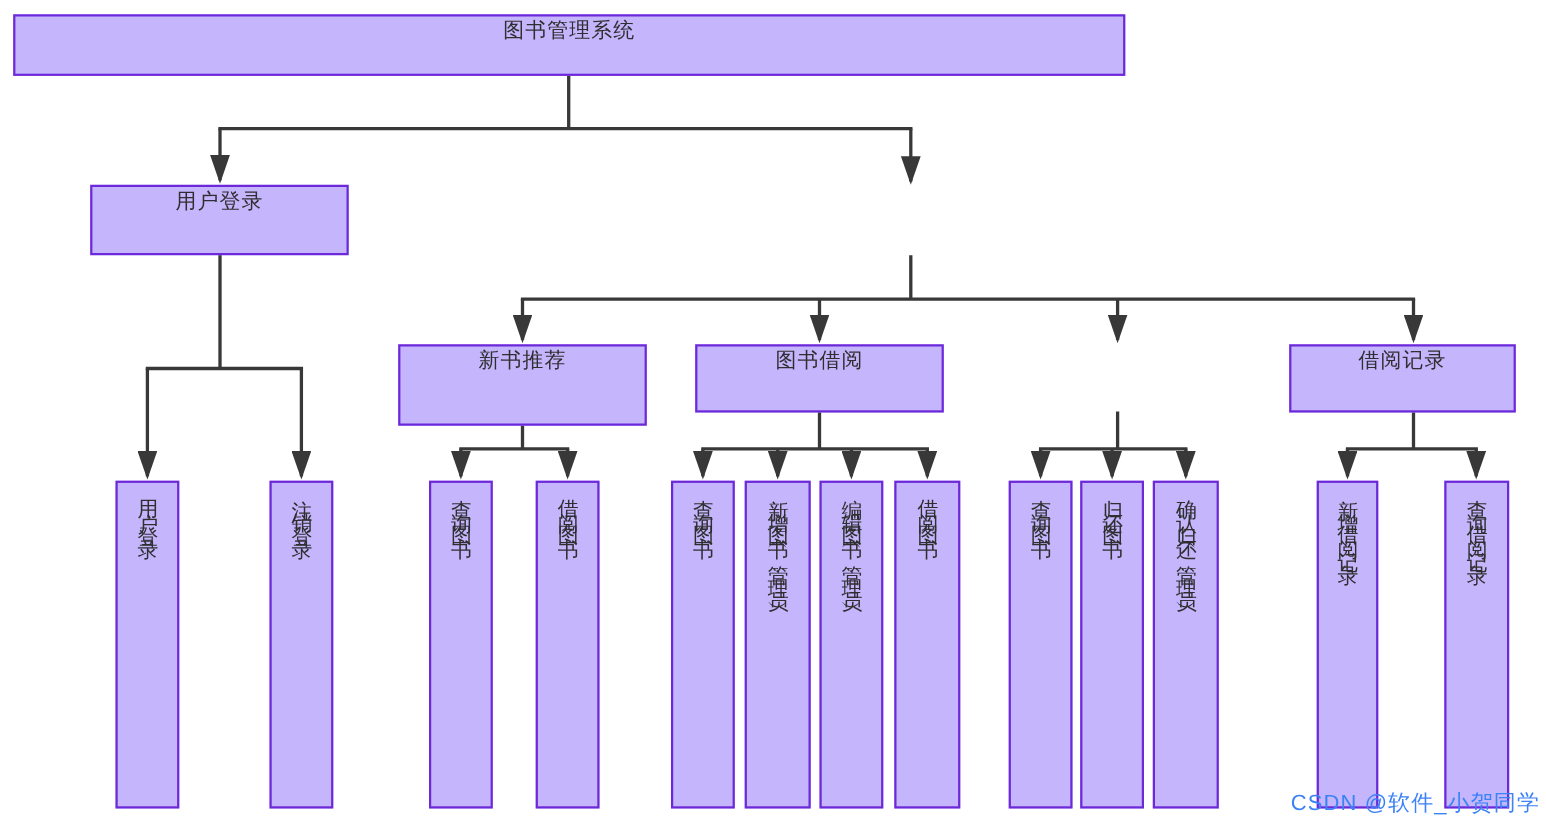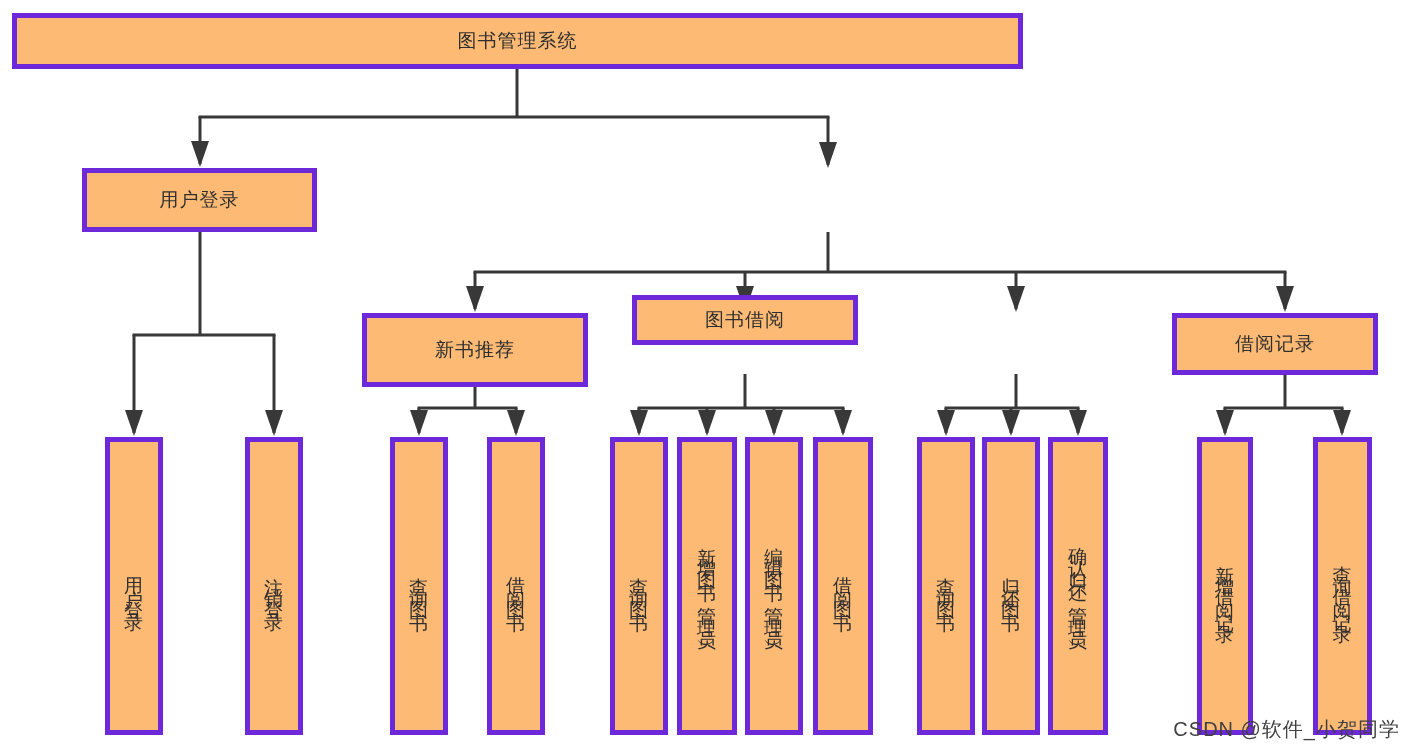--- a/index.html
+++ b/index.html
@@ -13,24 +13,24 @@
     color: #2f2f2f;
   }
   .connectors {
     position: absolute;
     left: 0; top: 0;
     width: 1405px; height: 747px;
   }
   .node {
     position: absolute;
     box-sizing: border-box;
-    background: #fdba74;
-    border: 5px solid #6d28d9;
+    background: #c4b5fd;
+    border: 2px solid #6d28d9;
     display: flex;
-    align-items: center;
+    align-items: flex-start;
     justify-content: center;
     font-size: 19px;
     z-index: 2;
   }
   .node .lbl {
     letter-spacing: 1px;
     white-space: nowrap;
   }
   .vnode .lbl {
     writing-mode: vertical-rl;
@@ -38,21 +38,21 @@
     letter-spacing: 12px;
     line-height: 1;
     white-space: nowrap;
   }
   .watermark {
     position: absolute;
     right: 5px;
     top: 716px;
     font-size: 20px;
     letter-spacing: 1px;
-    color: #404040;
+    color: #3b82f6;
     z-index: 5;
     white-space: nowrap;
   }
 </style>
 </head>
 <body>
 
 <div class="canvas">
 
   <svg class="connectors" viewBox="0 0 1405 747" aria-hidden="true">
@@ -102,21 +102,21 @@
     <span class="lbl">图书管理系统</span>
   </div>
 
   <div class="node" style="left:82px;top:168px;width:235px;height:64px">
     <span class="lbl">用户登录</span>
   </div>
 
   <div class="node" style="left:362px;top:313px;width:226px;height:74px">
     <span class="lbl">新书推荐</span>
   </div>
-  <div class="node" style="left:632px;top:295px;width:226px;height:50px">
+  <div class="node" style="left:632px;top:313px;width:226px;height:62px">
     <span class="lbl">图书借阅</span>
   </div>
   <div class="node" style="left:1172px;top:313px;width:206px;height:62px">
     <span class="lbl">借阅记录</span>
   </div>
 
   <div class="node vnode" style="left:105px;top:437px;width:58px;height:298px">
     <span class="lbl">用户登录</span>
   </div>
   <div class="node vnode" style="left:245px;top:437px;width:58px;height:298px">

